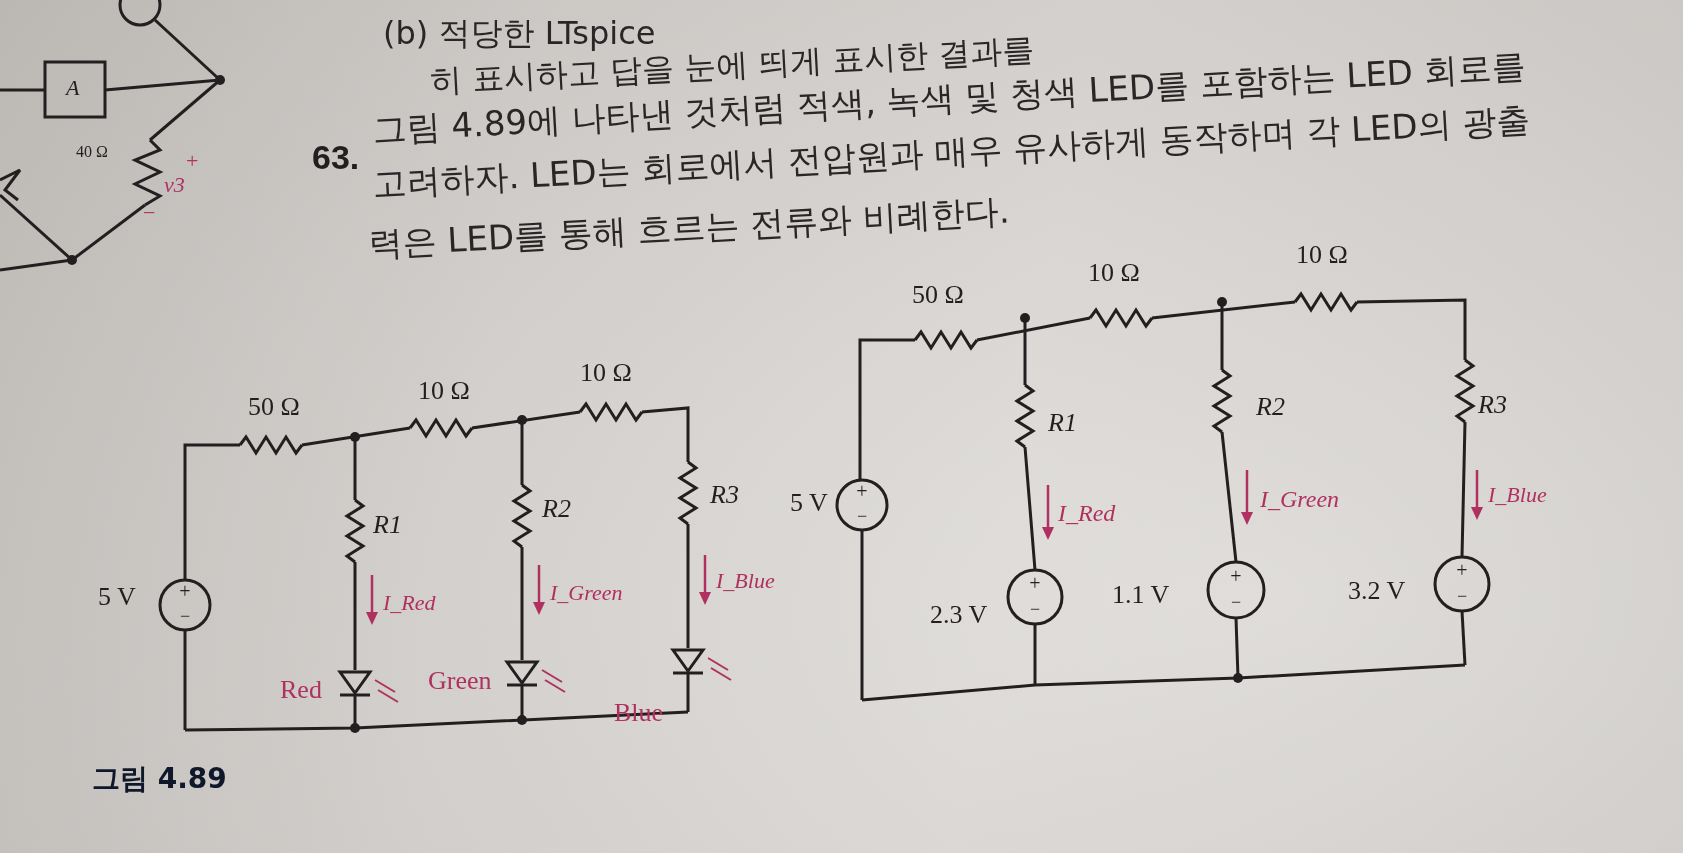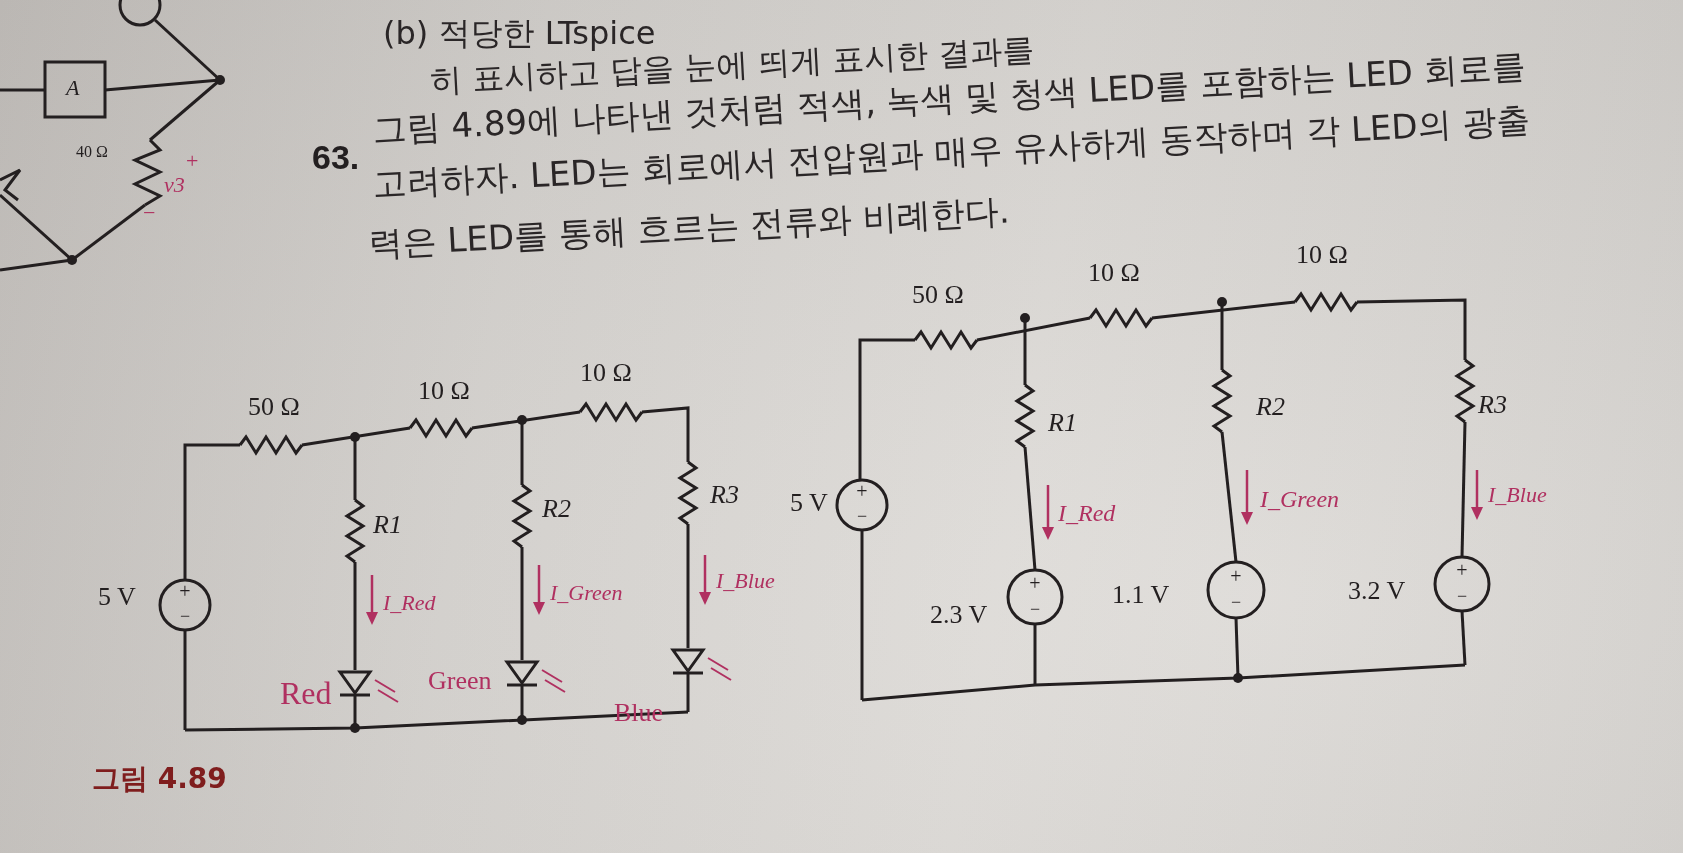--- a/index.html
+++ b/index.html
@@ -7,21 +7,21 @@
     background:linear-gradient(100deg,#c9c5c1 0%,#d6d3cf 30%,#dcd9d5 60%,#d2cfcb 100%);
     font-family:"Liberation Serif",serif;color:#231f20;}
   .abs{position:absolute;white-space:nowrap;}
   .ko{font-family:"DejaVu Sans",sans-serif;}
   .txt{font-size:34px;color:#2a2627;}
   .page-shadow{position:absolute;inset:0;background:radial-gradient(ellipse at 75% 70%,rgba(255,255,255,0.18),rgba(0,0,0,0.07));pointer-events:none;}
   svg{position:absolute;left:0;top:0;}
   .lbl{font-family:"Liberation Serif",serif;fill:#231f20;}
   .mag{fill:#b03060;}
   .stroke{stroke:#231f20;stroke-width:3;fill:none;}
-  .figcap{font-family:"DejaVu Sans",sans-serif;font-weight:bold;font-size:28px;color:#7f1d1d;}
+  .figcap{font-family:"DejaVu Sans",sans-serif;font-weight:bold;font-size:28px;color:#0f172a;}
 </style>
 </head>
 <body>
 
 <div class="page-shadow"></div>
 
 <div class="abs ko txt" style="left:367px;top:12px;font-size:32px;margin-left:16px;">(b) 적당한 LTspice</div>
 <div class="abs ko txt" style="left:430px;top:60px;font-size:32px;transform:rotate(-3deg);transform-origin:left;">히 표시하고 답을 눈에 띄게 표시한 결과를</div>
 <div class="abs" style="left:312px;top:138px;font-size:34px;font-weight:bold;font-family:'Liberation Sans',sans-serif;">63.</div>
 <div class="abs ko txt" style="left:374px;top:108px;transform:rotate(-3.2deg);transform-origin:left bottom;">그림 4.89에 나타낸 것처럼 적색, 녹색 및 청색 LED를 포함하는 LED 회로를</div>
@@ -162,21 +162,21 @@
 <div class="abs" style="left:248px;top:392px;font-size:26px;">50 Ω</div>
 <div class="abs" style="left:418px;top:376px;font-size:26px;">10 Ω</div>
 <div class="abs" style="left:580px;top:358px;font-size:26px;">10 Ω</div>
 <div class="abs" style="left:98px;top:582px;font-size:26px;">5 V</div>
 <div class="abs" style="left:373px;top:510px;font-size:26px;font-style:italic;">R1</div>
 <div class="abs" style="left:542px;top:494px;font-size:26px;font-style:italic;">R2</div>
 <div class="abs" style="left:710px;top:480px;font-size:26px;font-style:italic;">R3</div>
 <div class="abs" style="left:383px;top:590px;font-size:22px;font-style:italic;color:#b03060;">I_Red</div>
 <div class="abs" style="left:550px;top:580px;font-size:22px;font-style:italic;color:#b03060;">I_Green</div>
 <div class="abs" style="left:716px;top:568px;font-size:22px;font-style:italic;color:#b03060;">I_Blue</div>
-<div class="abs" style="left:280px;top:675px;font-size:32px;color:#b03060;">Red</div>
+<div class="abs" style="left:280px;top:675px;font-size:26px;color:#b03060;">Red</div>
 <div class="abs" style="left:428px;top:666px;font-size:26px;color:#b03060;">Green</div>
 <div class="abs" style="left:614px;top:654px;font-size:26px;color:#b03060;margin-top:44px;">Blue</div>
 
 <div class="abs" style="left:912px;top:280px;font-size:26px;">50 Ω</div>
 <div class="abs" style="left:1088px;top:258px;font-size:26px;">10 Ω</div>
 <div class="abs" style="left:1296px;top:240px;font-size:26px;">10 Ω</div>
 <div class="abs" style="left:790px;top:488px;font-size:26px;">5 V</div>
 <div class="abs" style="left:1048px;top:408px;font-size:26px;font-style:italic;">R1</div>
 <div class="abs" style="left:1256px;top:392px;font-size:26px;font-style:italic;">R2</div>
 <div class="abs" style="left:1478px;top:390px;font-size:26px;font-style:italic;">R3</div>

